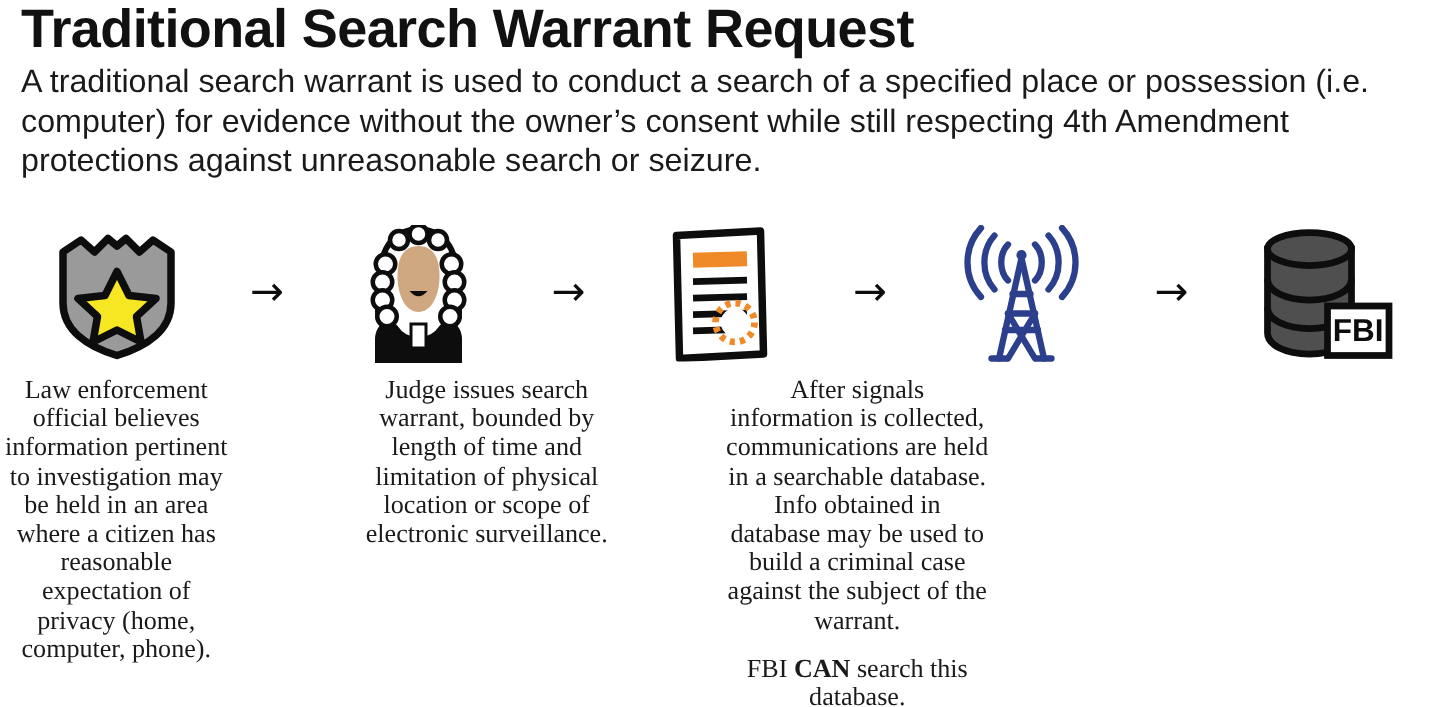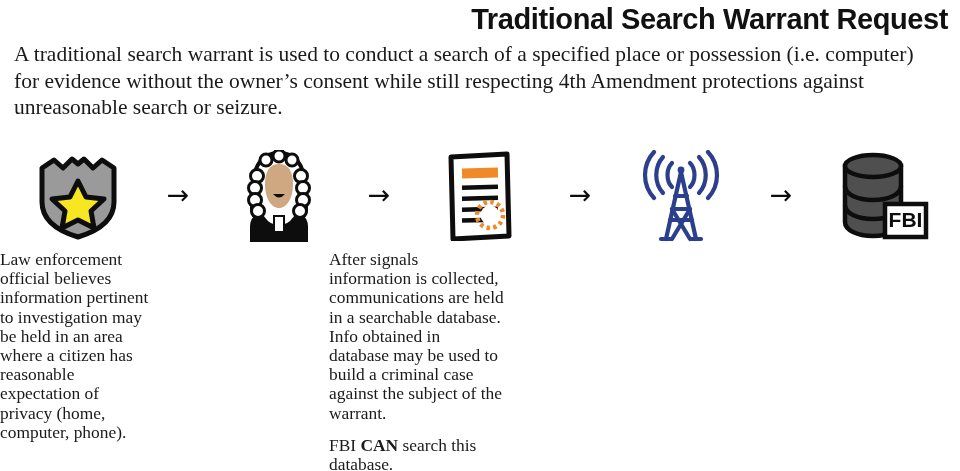--- a/index.html
+++ b/index.html
@@ -20,30 +20,29 @@
   
   #header {
     position: absolute;
     left: 14px;
     top: 0px;
     width: 934px;
   }
   #page-title {
     font-family: "Liberation Sans", sans-serif;
     font-weight: bold;
-    font-size: 29px;
+    font-size: 36px;
     line-height: 34px;
     letter-spacing: -0.4px;
     color: #111111;
     margin: 2px 0 0 0;
     white-space: nowrap;
-    text-align: right;
   }
   #intro-paragraph {
-    font-family: Liberation Serif, serif;
+    font-family: Liberation Sans, sans-serif;
     font-size: 21.5px;
     line-height: 26.5px;
     color: #1a1a1a;
     margin: 5px 0 0 0;
     width: 930px;
   }
 
   
   #flow-row {
     position: absolute;
@@ -84,20 +83,21 @@
     position: absolute;
     left: 0px;
     top: 250px;
     width: 960px;
     display: flex;
     align-items: flex-start;
     justify-content: flex-start;
   }
   .caption-col {
     flex: 0 0 auto;
+    text-align: center;
     font-family: "Liberation Serif", serif;
     font-size: 17.4px;
     line-height: 19.2px;
     color: #1a1a1a;
   }
   .caption-cell { width: 155px; }
   .caption-gap  { width: 46px; }
   .caption-col.wide { width: 175px; margin-left: -10px; margin-right: -10px; }
   .fbi-note {
     margin-top: 13px;
@@ -235,20 +235,21 @@
 
 </div>
 
 <div id="caption-row">
 
   <div class="caption-col caption-cell">Law enforcement official believes information pertinent to investigation may be held in an area where a citizen has reasonable expectation of privacy (home, computer, phone).</div>
   <div class="caption-col caption-gap"></div>
 
   <div class="caption-col caption-gap"></div>
 
+  <div class="caption-col caption-cell wide">Judge issues search warrant, bounded by length of time and limitation of physical location or scope of electronic surveillance.</div>
   <div class="caption-col caption-gap"></div>
 
   <div class="caption-col caption-gap"></div>
 
   <div class="caption-col caption-cell wide">
     <div>After signals information is collected, communications are held in a searchable database. Info obtained in database may be used to build a criminal case against the subject of the warrant.</div>
     <div class="fbi-note"><span>FBI </span><b>CAN</b><span> search this database.</span></div>
   </div>
 
 </div>

